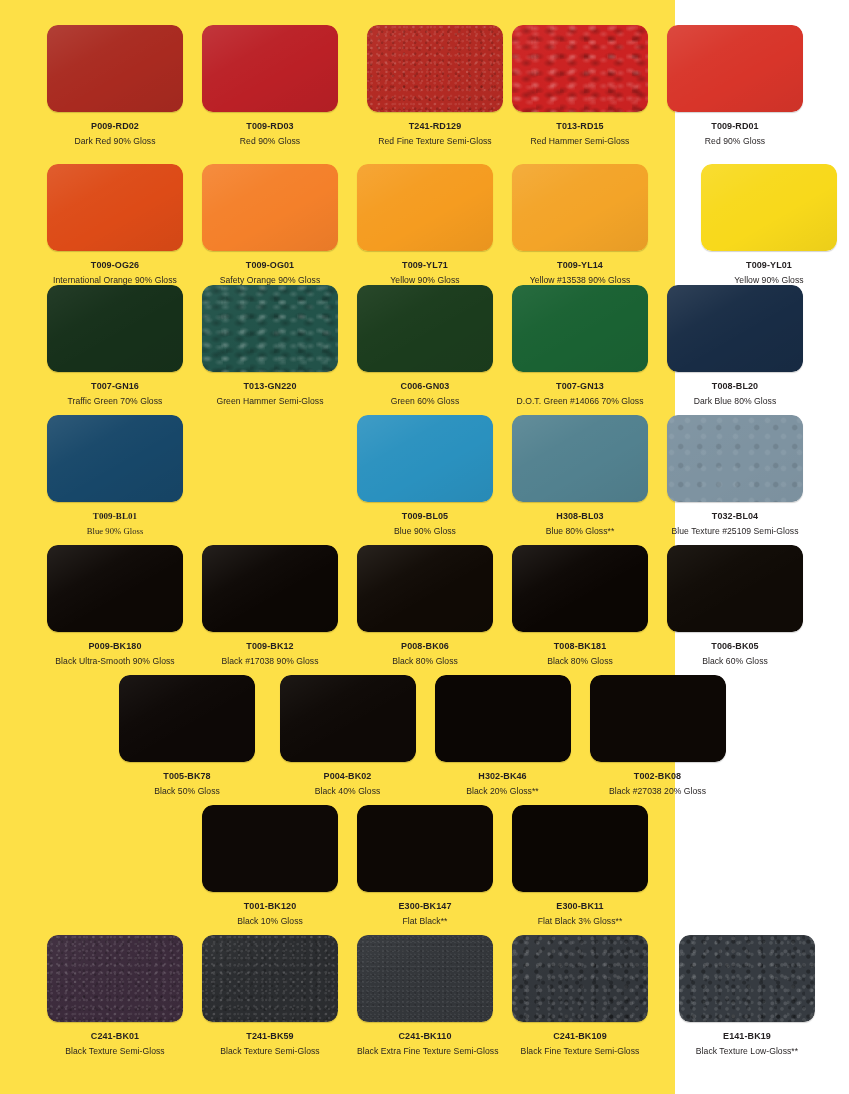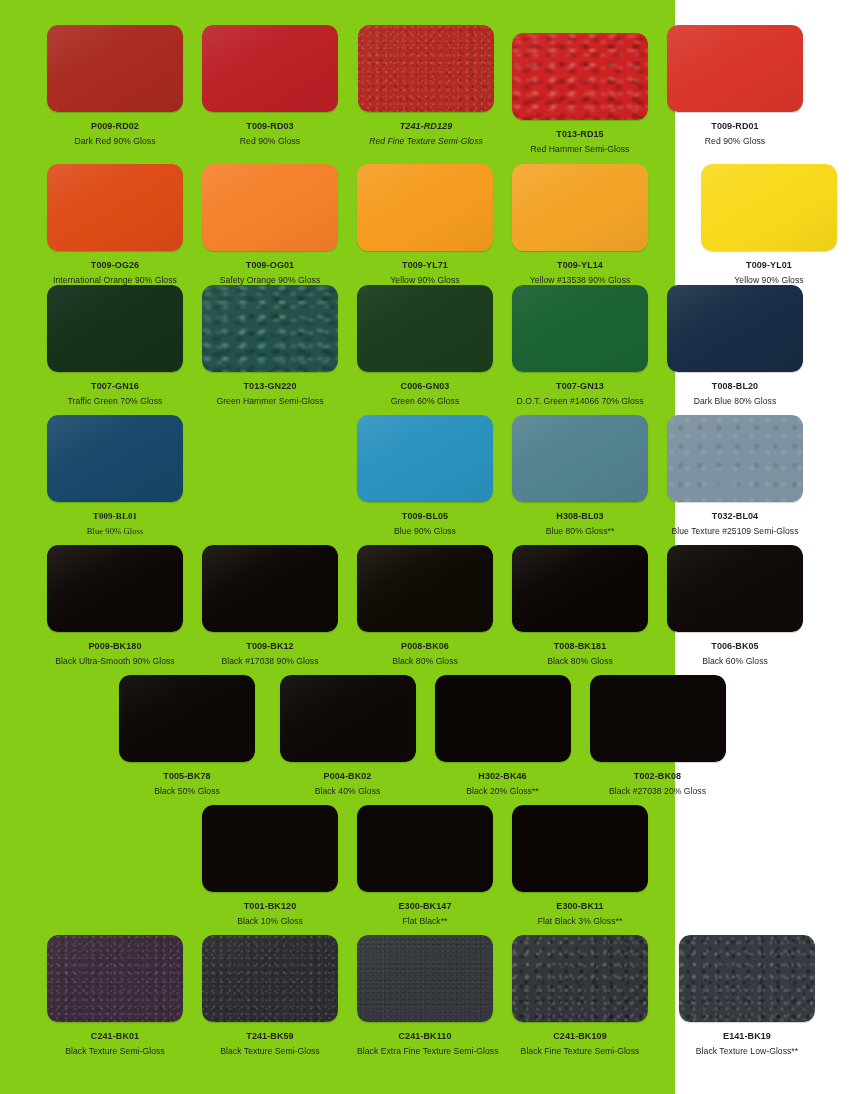--- a/index.html
+++ b/index.html
@@ -12,21 +12,21 @@
     height: 1094px;
     font-family: "Liberation Sans", sans-serif;
     -webkit-font-smoothing: antialiased;
     overflow: hidden;
   }
 
   #sheet {
     position: relative;
     width: 675px;
     height: 1094px;
-    background: #84cc16;
+    background: #fde047;
   }
 
   .swatch-grid {
     position: absolute;
     left: 0;
     top: 0;
     width: 849px;
   }
 
   .swatch-row {
@@ -151,29 +151,29 @@
           <div class="chip-desc">Dark Red 90% Gloss</div>
         </div>
         <div class="swatch-cell" style="left: 202px;">
           <div class="chip">
             <div class="chip-surface tex-none" style="background-color: rgb(187, 32, 38);"></div>
             <div class="gloss" style="opacity: 1;"></div>
           </div>
           <div class="chip-code">T009-RD03</div>
           <div class="chip-desc">Red 90% Gloss</div>
         </div>
-        <div class="swatch-cell" style="left: 358px; font-style: italic;">
+        <div class="swatch-cell" style="left: 367px;">
           <div class="chip">
             <div class="chip-surface tex-fine" style="background-color: rgb(179, 42, 35);"></div>
             <div class="gloss" style="opacity: 0.35;"></div>
           </div>
           <div class="chip-code">T241-RD129</div>
           <div class="chip-desc">Red Fine Texture Semi-Gloss</div>
         </div>
-        <div class="swatch-cell" style="left: 512px; margin-top: 8px;">
+        <div class="swatch-cell" style="left: 512px;">
           <div class="chip">
             <div class="chip-surface tex-hammer" style="background-color: rgb(204, 34, 34);"></div>
             <div class="gloss" style="opacity: 0.35;"></div>
           </div>
           <div class="chip-code">T013-RD15</div>
           <div class="chip-desc">Red Hammer Semi-Gloss</div>
         </div>
         <div class="swatch-cell" style="left: 667px;">
           <div class="chip">
             <div class="chip-surface tex-none" style="background-color: rgb(216, 53, 42);"></div>

